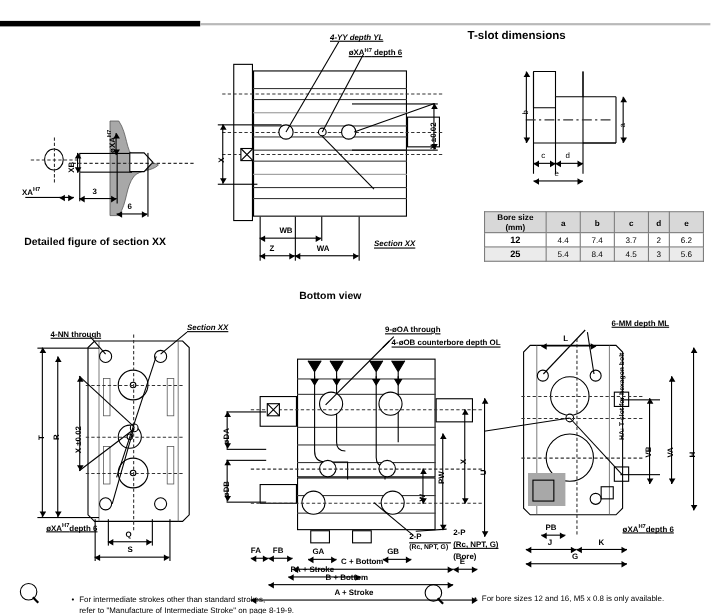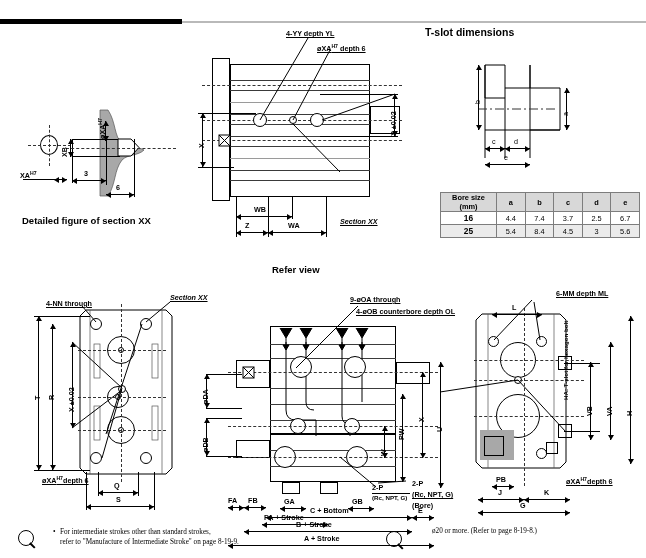--- a/index.html
+++ b/index.html
@@ -94,21 +94,21 @@
   .tslot-table th, .tslot-table td {
     border: 1px solid #7d7d7d; padding: 0 2px; height: 13px;
     text-align: center; font-weight: normal;
   }
   .tslot-table thead th { background: #d8d8d8; font-weight: bold; }
   .tslot-table tbody tr:nth-child(odd)  td { background: #ffffff; }
   .tslot-table tbody tr:nth-child(even) td { background: #ebebeb; }
   .tslot-table td.bore { font-weight: bold; font-size: 8.4px; }
   
   .note { position: absolute; font-size: 7.2px; line-height: 9.5px; }
-  .note ul { margin: 0; padding-left: 8px; list-style: none; font-family: Liberation Serif, serif; }
+  .note ul { margin: 12px; padding-left: 8px; list-style: none; }
   .note li { position: relative; white-space: nowrap; }
   .note li::before {
     content: "\2022"; position: absolute; left: -7px; top: 0;
   }
   .magnifier {
     position: absolute; width: 16px; height: 16px;
     border: 1.4px solid #000; border-radius: 50%;
   }
   .magnifier::after {
     content: ""; position: absolute; left: 11px; top: 11px;
@@ -224,26 +224,26 @@
   <div class="ln v1px" style="left:136px; top:169px; height:40px;"></div>
 
   <svg width="230" height="230" style="left:0; top:0;">
     <line x1="70" y1="92" x2="118" y2="10" stroke="#000" stroke-width="1"></line>
     <line x1="103" y1="92" x2="140" y2="22" stroke="#000" stroke-width="1"></line>
     <line x1="103" y1="96" x2="150" y2="144" stroke="#000" stroke-width="1"></line>
     <line x1="132" y1="92" x2="205" y2="66" stroke="#000" stroke-width="1"></line>
   </svg>
 </div>
 
-<div class="lbl lbl-b lbl-u" style="left:286px; top:30px;">4-YY depth YL</div>
+<div class="lbl lbl-b lbl-u" style="left:300px; top:30px;font-style:italic;">4-YY depth YL</div>
 <div class="lbl lbl-b lbl-u" style="left:317px; top:42px;">
   <span>øXA</span><span class="sup">H7</span><span> depth 6</span>
 </div>
 <div class="lbl lbl-b lbl-u lbl-i" style="left:340px; top:218px;">Section XX</div>
-<div class="caption" style="left:272px; top:264px;">Refer view</div>
+<div class="caption" style="left:272px; top:264px;">Bottom view</div>
 
 <div class="sect-title" style="left:425px; top:26px;">T-slot dimensions</div>
 
 <div class="blk" style="left:470px; top:60px; width:130px; height:120px;">
   <svg width="130" height="110" style="left:0; top:0;">
     <path d="M 15 5 L 15 38 L 35 38 L 35 28 L 60 28 L 60 5" fill="none" stroke="#000" stroke-width="1"></path>
     <path d="M 15 38 L 15 70 M 35 38 L 35 70 M 60 28 L 60 98 M 15 70 L 90 70" fill="none" stroke="#000" stroke-width="1"></path>
     <path d="M 60 5 L 60 28 M 60 28 L 90 28 M 60 70 L 90 70 M 90 28 L 90 70" fill="none" stroke="#000" stroke-width="1"></path>
     <path d="M 15 5 L 15 38" fill="none" stroke="#000" stroke-width="1"></path>
     <path d="M 15 5 L 35 5 L 35 28" fill="none" stroke="#000" stroke-width="1"></path>
@@ -273,26 +273,26 @@
       <th style="width:56px;">Bore size (mm)</th>
       <th>a</th>
       <th>b</th>
       <th>c</th>
       <th>d</th>
       <th>e</th>
     </tr>
   </thead>
   <tbody>
     <tr>
-      <td class="bore">16</td>
+      <td class="bore">12</td>
       <td>4.4</td>
       <td>7.4</td>
       <td>3.7</td>
-      <td>2.5</td>
-      <td>6.7</td>
+      <td>2</td>
+      <td>6.2</td>
     </tr>
     <tr>
       <td class="bore">25</td>
       <td>5.4</td>
       <td>8.4</td>
       <td>4.5</td>
       <td>3</td>
       <td>5.6</td>
     </tr>
   </tbody>
@@ -482,21 +482,21 @@
   <div class="lbl lbl-b" style="left:2px; top:2px;"><span>FA</span></div>
   <div class="dim" style="left:18px; top:12px; width:22px;"></div>
   <div class="lbl lbl-b" style="left:22px; top:2px;"><span>FB</span></div>
   <div class="dim" style="left:186px; top:22px; width:22px;"></div>
   <div class="lbl lbl-b" style="left:192px; top:12px;"><span>E</span></div>
 
   <div class="dim" style="left:40px; top:22px; width:146px;"></div>
   <div class="lbl lbl-b" style="left:84px; top:12px;"><span>C + Bottom</span></div>
 
   <div class="dim" style="left:18px; top:36px; width:168px;"></div>
-  <div class="lbl lbl-b" style="left:70px; top:26px;"><span>B + Stroke</span></div>
+  <div class="lbl lbl-b" style="left:70px; top:26px;"><span>B + Bottom</span></div>
 
   <div class="dim" style="left:2px; top:50px; width:206px;"></div>
   <div class="lbl lbl-b" style="left:78px; top:40px;"><span>A + Stroke</span></div>
 </div>
 
 <div class="blk" style="left:470px; top:300px; width:176px; height:215px;">
 
   <svg width="110" height="188" style="left:6px; top:14px;">
     <path d="M 6 0 L 84 0 L 90 6 L 90 148 L 84 154 L 6 154 L 0 148 L 0 6 Z" fill="none" stroke="#000" stroke-width="1"></path>
     <path d="M 12 0 L 12 154 M 78 0 L 78 154" stroke="#555" stroke-width="0.7"></path>
@@ -568,17 +568,17 @@
     </li>
   </ul>
 </div>
 <style>
   .note li:nth-child(2)::before { content: ""; }
 </style>
 
 <div class="note" style="left:418px; top:527px; width:228px;">
   <div class="magnifier" style="left:-32px; top:4px;"></div>
   <ul>
-    <li style="padding-left: 6px; list-style: none;" class="no-bullet">ø20 or more. (Refer to page 8-19-8.)</li>
+    <li>For bore sizes 12 and 16, M5 x 0.8 is only available.</li>
   </ul>
 </div>
 <style>
 </style>
 
 </body></html>

